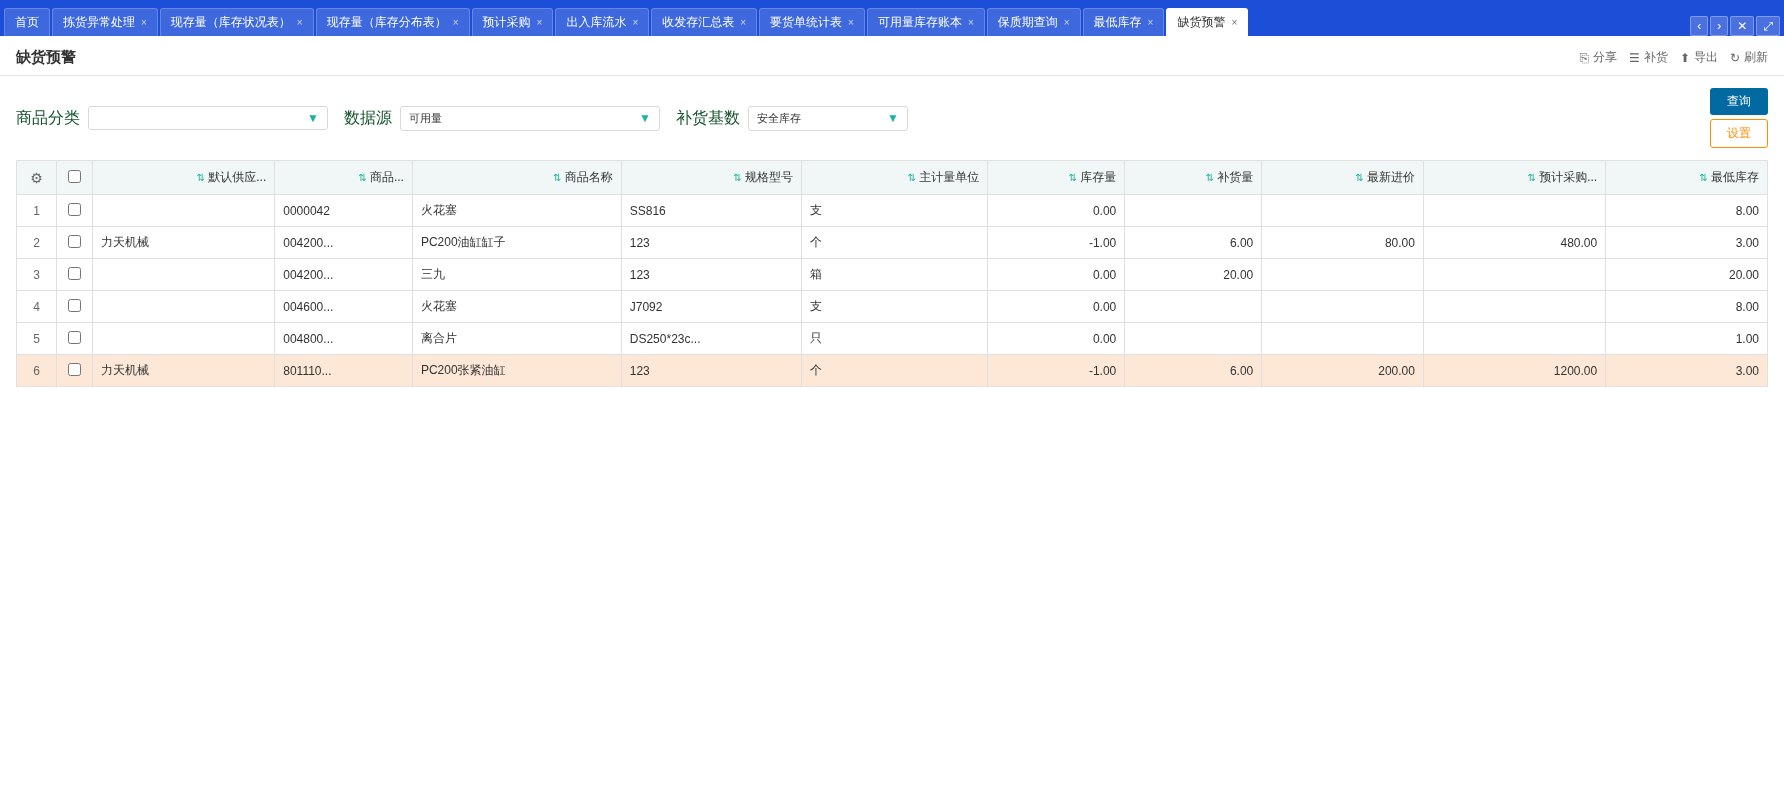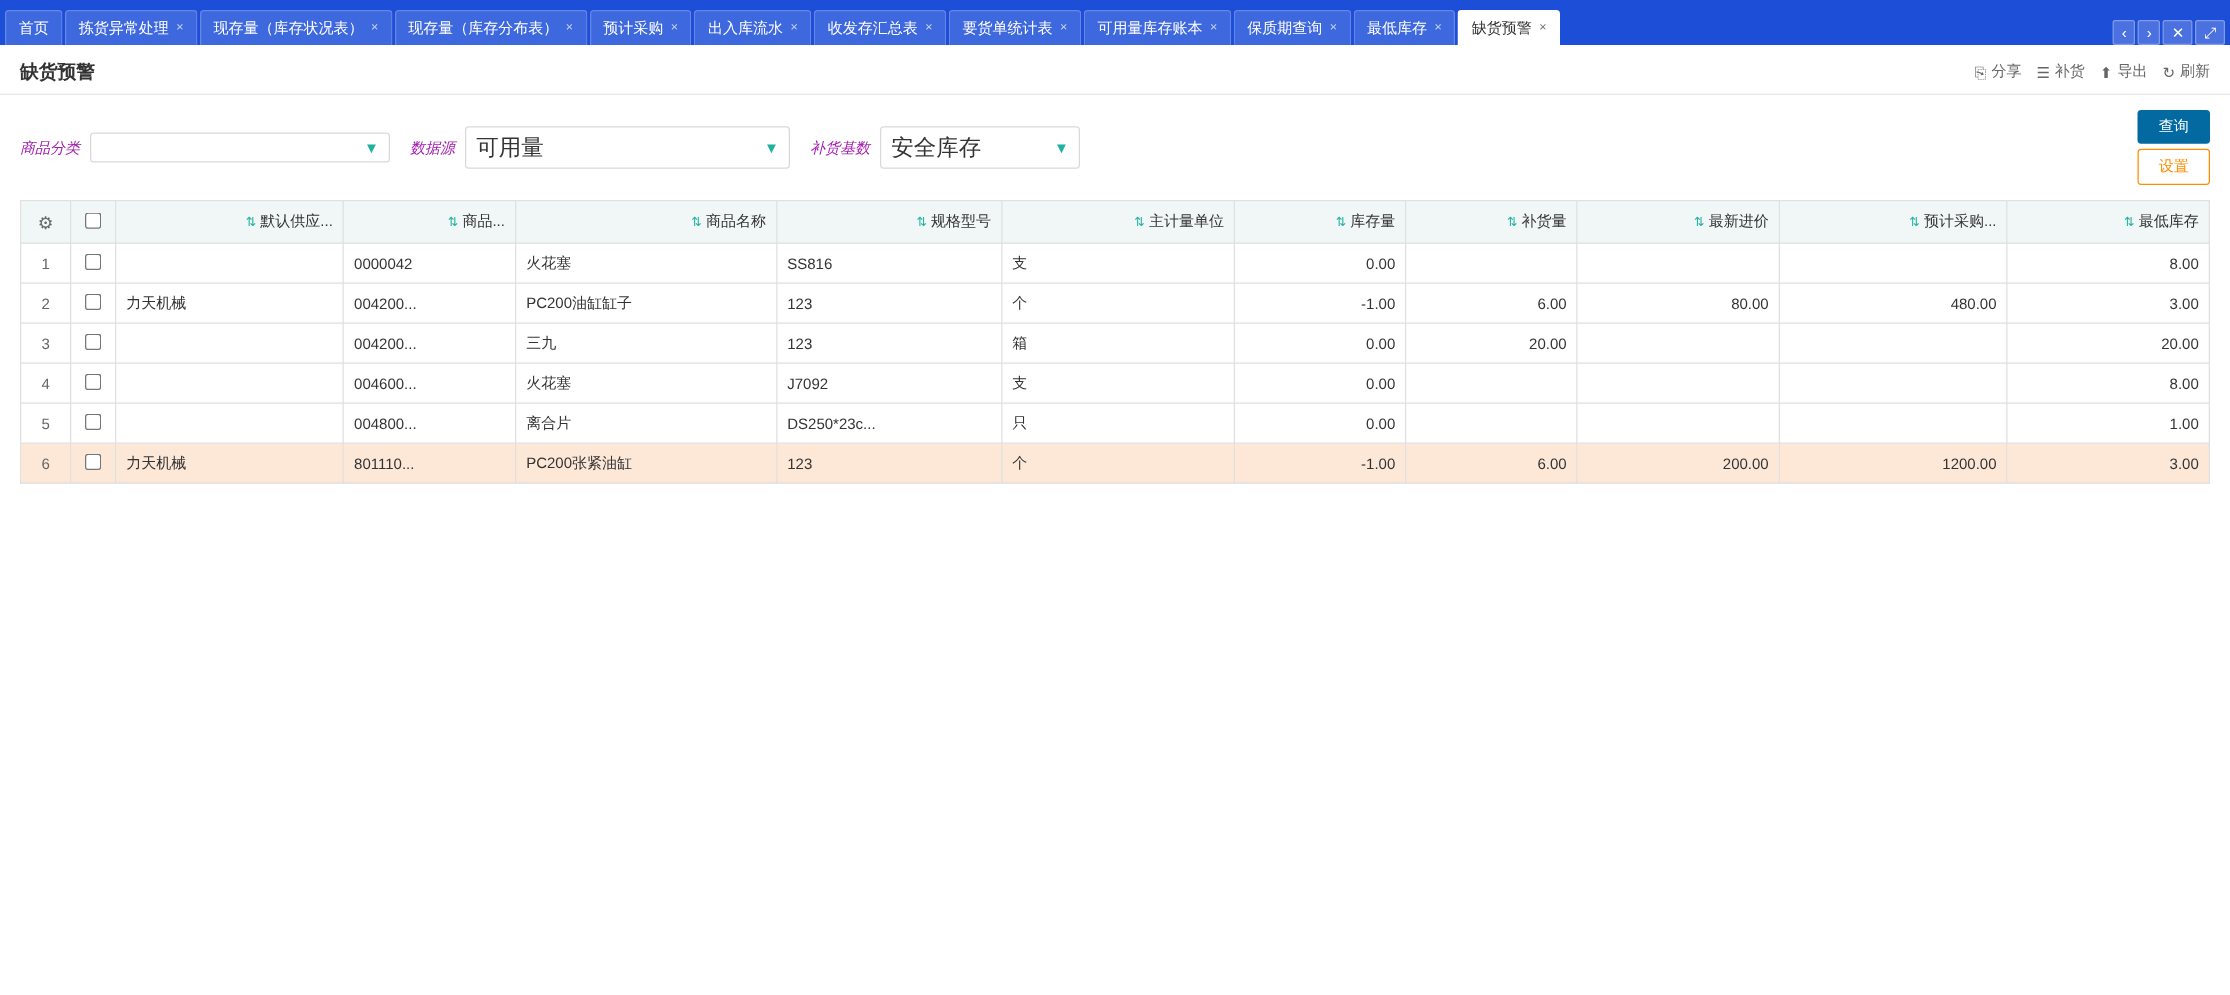--- a/index.html
+++ b/index.html
@@ -95,42 +95,41 @@
       align-items: center;
       padding: 12px 16px;
       gap: 16px;
     }
     .filter-group {
       display: flex;
       align-items: center;
       gap: 8px;
     }
     .filter-label {
-      color: #a21caf;
+      color: #14532d;
       white-space: nowrap;
-      font-size: 12px;
-      font-style: italic;
+      font-size: 16px;
     }
     .filter-select {
       display: flex;
       align-items: center;
       border: 1px solid #d9d9d9;
       border-radius: 3px;
       padding: 4px 8px;
       min-width: 220px;
       background: #fff;
       cursor: pointer;
       font-size: 12px;
       justify-content: space-between;
     }
     .filter-select .arrow { color: #20b2a0; margin-left: 4px; }
 
     .filter-value {
       color: #333;
-      font-size: 18px;
+      font-size: 11px;
     }
     .filter-select-wide {
       min-width: 260px;
     }
     .filter-select-medium {
       min-width: 160px;
     }
 
     .btn-query {
       background: #0369a1;

